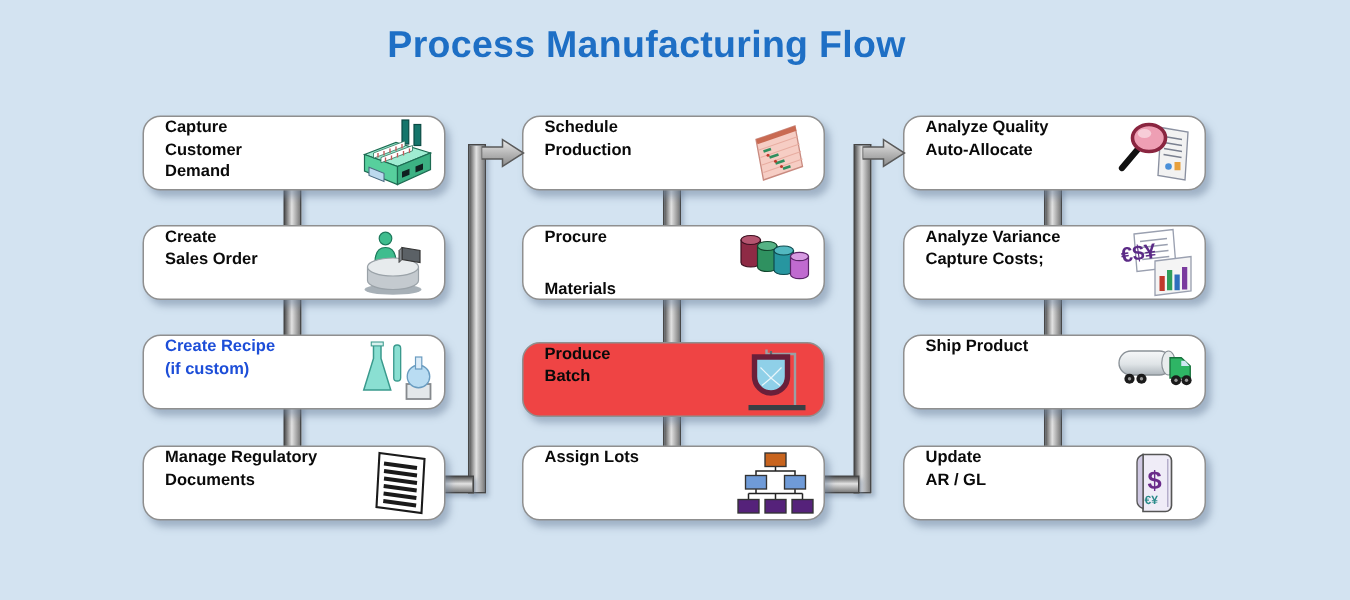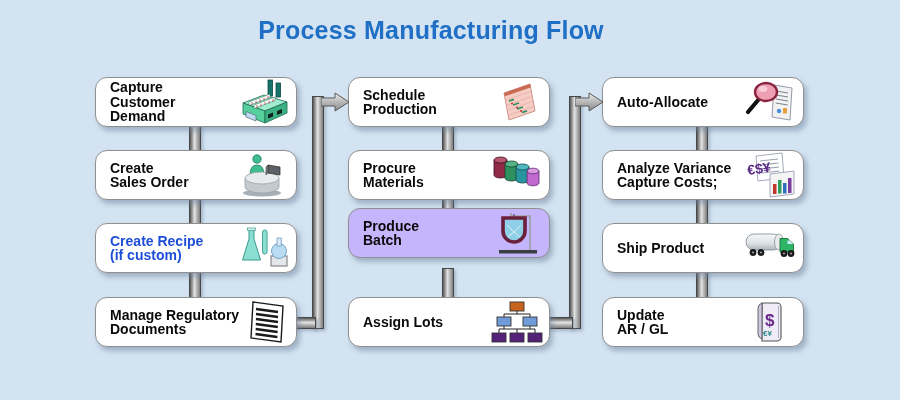--- a/index.html
+++ b/index.html
@@ -12,22 +12,22 @@
     position:absolute; top:16px; left:0; width:862px; margin:0;
     text-align:center; font-size:25px; font-weight:bold; letter-spacing:.2px;
   }
   .flow-box{
     position:absolute; width:202px; height:50px; box-sizing:border-box;
     background:#ffffff; border:1px solid #8f8f8f; border-radius:12px;
     box-shadow:3px 4px 5px rgba(110,130,155,.5); z-index:2;
   }
   .box-label{
     position:absolute; left:14px; top:0; height:100%;
-    display:flex; flex-direction:column; justify-content:center;
-    font-size:14px; font-weight:bold; color:#0a0a0a; line-height:14.5px;
+    display:flex; flex-direction:column; justify-content:flex-start;
+    font-size:11px; font-weight:bold; color:#0a0a0a; line-height:14.5px;
     white-space:nowrap; z-index:2;
   }
   .box-icon{
     position:absolute; right:5px; top:50%; transform:translateY(-50%);
     width:54px; height:46px; z-index:1;
   }
   .box-icon svg{width:54px; height:46px; display:block;}
   .pipe-v{
     position:absolute; width:10px; z-index:1;
     background:linear-gradient(to right,#585858,#e2e2e2 45%,#7d7d7d);
@@ -147,21 +147,21 @@
               <line x1="32" y1="33.5" x2="37" y2="31.8"></line>
  </g>
  <circle cx="22" cy="24.5" r="1" fill="#c0392b"></circle>
             <circle cx="27" cy="28.5" r="1" fill="#c0392b"></circle>
             <circle cx="31" cy="32" r="1" fill="#c0392b"></circle>
 </svg>
         </span>
       </div>
       <div class="pipe-v" style="left: 442px; top: 195px; height: 35px;"></div>
       <div class="flow-box" style="left: 348px; top: 150px; background: rgb(255, 255, 255); border-color: rgb(143, 143, 143);">
-        <div class="box-label" style="color: rgb(10, 10, 10);">
+        <div class="box-label" style="color: rgb(10, 10, 10); gap: 20px;">
           <div>Procure</div>
           <div>Materials</div>
         </div>
         <span class="box-icon">
           <svg viewBox="0 0 54 46">
  <g stroke="#3c1020" stroke-width="0.8">
   <path d="M4,8 v15 a6.5,3 0 0 0 13,0 v-15 z" fill="#8e2a45"></path>
               <ellipse cx="10.5" cy="8" rx="6.5" ry="3" fill="#b55570"></ellipse>
  </g>
  <g stroke="#12452c" stroke-width="0.8">
@@ -173,21 +173,21 @@
               <ellipse cx="32.5" cy="15" rx="6.5" ry="3" fill="#52b8c0"></ellipse>
  </g>
  <g stroke="#5a2468" stroke-width="0.8">
   <path d="M37,19 v12 a6,2.8 0 0 0 12,0 v-12 z" fill="#c06ad0"></path>
               <ellipse cx="43" cy="19" rx="6" ry="2.8" fill="#d79ae2"></ellipse>
  </g>
 </svg>
         </span>
       </div>
       <div class="pipe-v" style="left: 442px; top: 268px; height: 35px;"></div>
-      <div class="flow-box" style="left: 348px; top: 208px; background: #c4b5fd; border-color: rgb(143, 143, 143);">
+      <div class="flow-box" style="left: 348px; top: 228px; background: #ef4444; border-color: rgb(143, 143, 143);">
         <div class="box-label" style="color: rgb(10, 10, 10);">
           <div>Produce</div>
           <div>Batch</div>
         </div>
         <span class="box-icon">
           <svg viewBox="0 0 54 46">
  <g stroke="#9aa0a5" stroke-width="1.6" fill="none">
   <path d="M40,40 V6 H21 M21,3 V10"></path>
  </g>
  <line x1="24" y1="4" x2="24" y2="22" stroke="#60666c" stroke-width="1.5"></line>
@@ -216,20 +216,21 @@
  <rect x="33" y="18" width="14" height="9" fill="#6f9bd8" stroke="#333" stroke-width="0.9"></rect>
  <rect x="2" y="34" width="14" height="9" fill="#55227a" stroke="#333" stroke-width="0.9"></rect>
  <rect x="20" y="34" width="14" height="9" fill="#55227a" stroke="#333" stroke-width="0.9"></rect>
  <rect x="38" y="34" width="14" height="9" fill="#55227a" stroke="#333" stroke-width="0.9"></rect>
 </svg>
         </span>
       </div>
       <div class="pipe-v" style="left: 696px; top: 122px; height: 35px;"></div>
       <div class="flow-box" style="left: 602px; top: 77px; background: rgb(255, 255, 255); border-color: rgb(143, 143, 143);">
         <div class="box-label" style="color: rgb(10, 10, 10);">
+          <div>Analyze Quality</div>
           <div>Auto-Allocate</div>
         </div>
         <span class="box-icon">
           <svg viewBox="0 0 54 46">
  <polygon points="30,6 48,9 46,41 28,38" fill="#f2f2f2" stroke="#8a90a0" stroke-width="0.9"></polygon>
  <g stroke="#7a8090" stroke-width="1">
   <line x1="32" y1="12" x2="44" y2="14"></line>
               <line x1="32" y1="16" x2="44" y2="18"></line>
   <line x1="32" y1="20" x2="44" y2="22"></line>
               <line x1="31.7" y1="24" x2="43.7" y2="26"></line>

